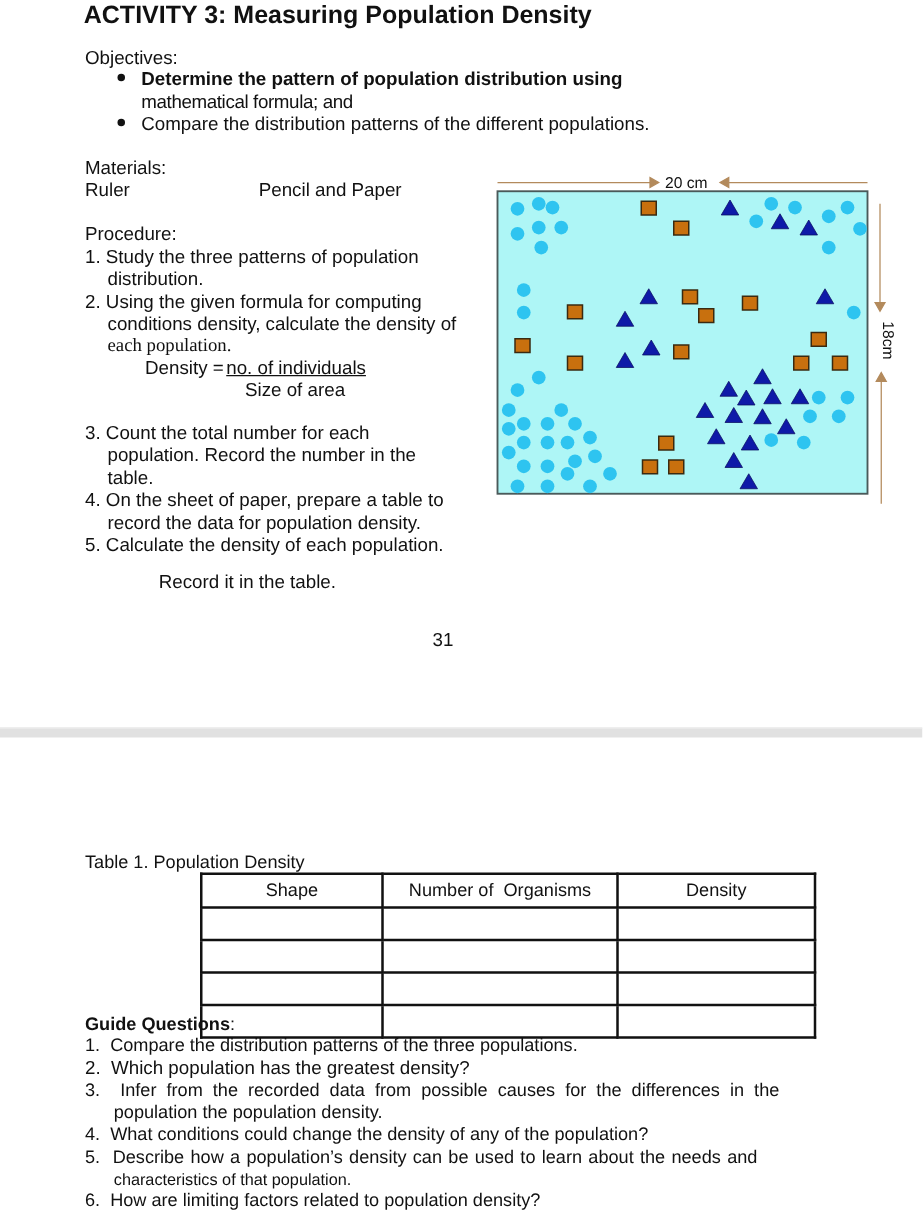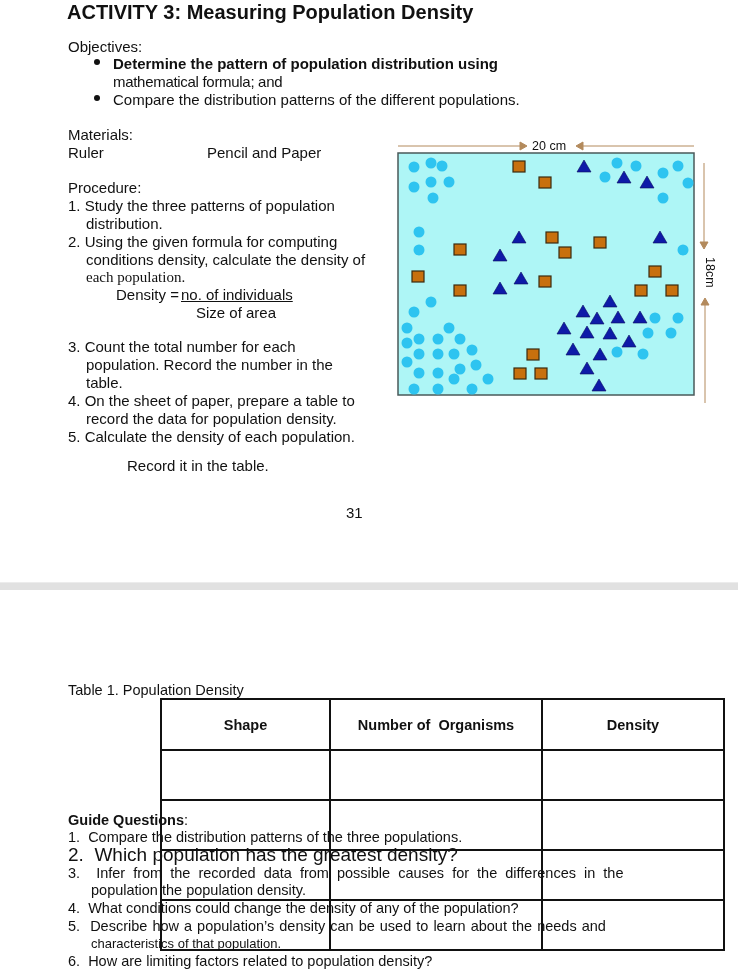--- a/index.html
+++ b/index.html
@@ -8,21 +8,21 @@
   .abs { position:absolute; white-space:nowrap; line-height:18px; }
   .bold { font-weight:bold; }
   .title { left:67px; top:3px; font-size:20px; font-weight:bold; }
   .bullet-dot { position:absolute; width:6px; height:6px; background:#111; border-radius:50%; }
   .underline { text-decoration:underline; }
   .separator { position:absolute; left:0; top:582px; width:738px; height:7px; background:#e1e1e1; border-top:1px solid #ececec; }
   
   #diagram { position:absolute; left:0; top:0; width:738px; height:420px; pointer-events:none; }
   
   table.pd { position:absolute; left:160px; top:698px; border-collapse:collapse; }
-  table.pd td, table.pd th { border:2px solid #111; height:16px; padding:16px; font-weight:bold; font-size:14.5px; text-align:center; line-height:16px;margin-left:28px; }
+  table.pd td, table.pd th { border:2px solid #111; height:16px; padding:4px; font-weight:normal; font-size:14.5px; text-align:center; line-height:16px;margin-left:28px; }
   table.pd th { height:17px; }
   .c1 { width:135px; } .c2 { width:178px; } .c3 { width:148px; }
 </style>
 </head>
 <body>
 
 <div class="abs title">ACTIVITY 3: Measuring Population Density</div>
 
 <div class="abs" style="left:68px;top:38px;">Objectives:</div>
 <span class="bullet-dot" style="left:94px;top:59px;"></span>
@@ -189,19 +189,19 @@
   <tr>
     <td></td>
     <td></td>
     <td></td>
   </tr>
 </tbody>
   </table>
 
 <div class="abs bold" style="left:68px;top:811px;font-size:14.5px;"><span>Guide Questions</span><span style="font-weight:normal">:</span></div>
 <div class="abs" style="left:68px;top:828px;font-size:14.5px;white-space:pre;text-align:right;">1.  Compare the distribution patterns of the three populations.</div>
-<div class="abs" style="left:68px;top:846px;font-size:19px;white-space:pre;">2.  Which population has the greatest density?</div>
+<div class="abs" style="left:68px;top:846px;font-size:15px;white-space:pre;">2.  Which population has the greatest density?</div>
 <div class="abs" style="left:68px;top:864px;font-size:14.5px;white-space:pre;word-spacing:4px;">3.  Infer from the recorded data from possible causes for the differences in the</div>
 <div class="abs" style="left:91px;top:881px;font-size:14.5px;">population the population density.</div>
 <div class="abs" style="left:68px;top:899px;font-size:14.5px;white-space:pre;">4.  What conditions could change the density of any of the population?</div>
 <div class="abs" style="left:68px;top:917px;font-size:14.5px;white-space:pre;word-spacing:1px;">5.  Describe how a population’s density can be used to learn about the needs and</div>
 <div class="abs" style="left:91px;top:935px;font-size:13px;">characteristics of that population.</div>
 <div class="abs" style="left:68px;top:952px;font-size:14.5px;white-space:pre;">6.  How are limiting factors related to population density?</div>
 
 </body></html>

